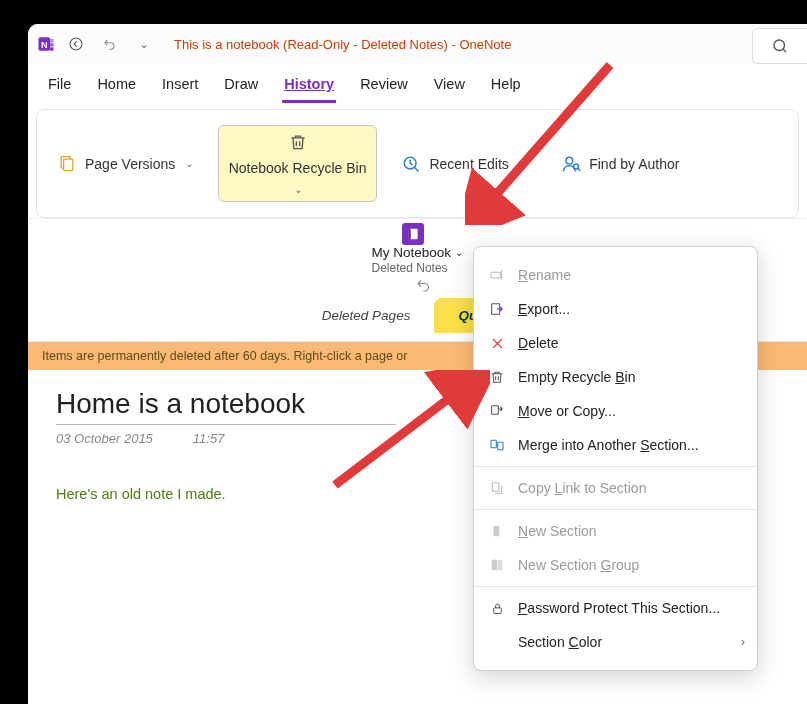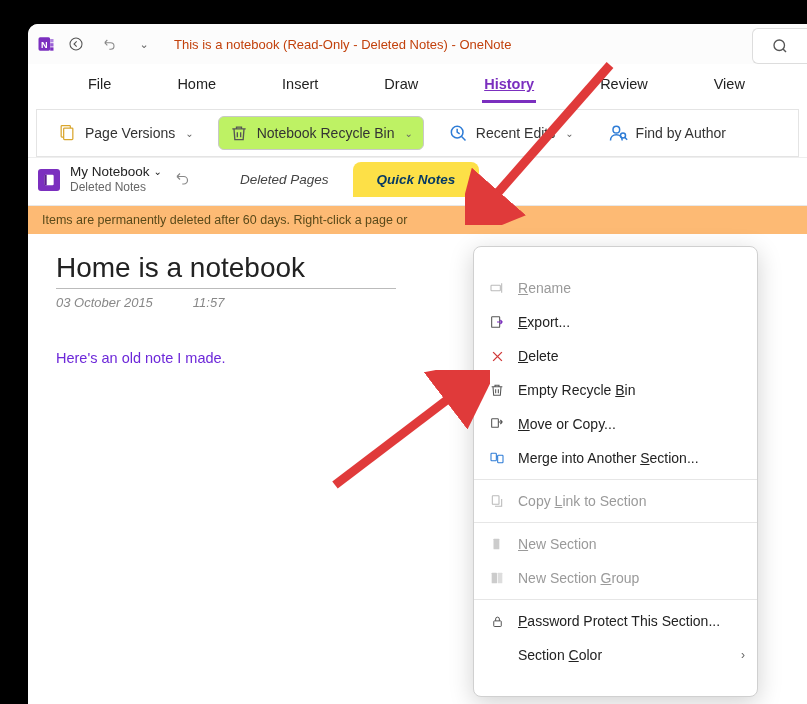--- a/index.html
+++ b/index.html
@@ -5,43 +5,43 @@
 * { box-sizing: border-box; margin: 0; padding: 0; font-family: "Segoe UI", Arial, sans-serif; }
 body { background: #000; width: 807px; height: 704px; overflow: hidden; position: relative; }
 .window { position: absolute; left: 28px; top: 24px; width: 779px; height: 680px; background: #fff; border-radius: 10px 0 0 0; overflow: hidden; }
 .titlebar { height: 40px; display: flex; align-items: center; padding: 0 8px; gap: 6px; background: #fcfcfc; }
 .app-icon { width: 20px; height: 20px; display: flex; align-items: center; justify-content: center; }
 .tb-btn { width: 28px; height: 28px; display: flex; align-items: center; justify-content: center; border-radius: 4px; color: #555; }
 .tb-btn svg { width: 16px; height: 16px; }
 .title-text { margin-left: 10px; font-size: 13px; color: #c2410c; text-align: right; }
 .search-stub { position: absolute; right: 0; top: 28px; width: 55px; height: 36px; background: #fff; border: 1px solid #ddd; border-right: none; border-radius: 6px 0 0 6px; display: flex; align-items: center; justify-content: center; z-index: 50; }
 .menubar { display: flex; gap: 22px; padding: 8px 18px 0 18px; font-size: 14.5px; color: #222; }
-.menubar div { padding: 4px 2px 8px 2px; cursor: pointer; margin-left: 40px; }
+.menubar div { padding: 4px 2px 8px 2px; cursor: pointer; }
 .menubar .active { color: #7b2fbf; border-bottom: 3px solid #7b2fbf; font-weight: 600; text-decoration: underline; }
 .ribbon { background: #fff; border-bottom: 1px solid #eee; }
-.ribbon-inner { margin: 6px 8px 0 8px; background: #fff; border: 1px solid #e4e4e4; border-radius: 0; padding: 6px 10px; display: flex; align-items: center; gap: 14px; }
+.ribbon-inner { margin: 6px 8px 0 8px; background: #fff; border: 1px solid #e4e4e4; border-radius: 8px; padding: 15px 10px; display: flex; align-items: center; gap: 14px; }
 .rb-btn { display: flex; align-items: center; gap: 8px; padding: 6px 10px; border-radius: 6px; font-size: 14px; color: #333; cursor: pointer; }
-.rb-btn.boxed { border: 1px solid #c8c8c8; background: #bef264; }
+.rb-btn.boxed { border: 1px solid #c8c8c8; background: #fef9c3; flex-direction: column; }
 .rb-btn .chev { font-size: 10px; color: #666; margin-left: 2px; }
 .rb-icon { width: 20px; height: 20px; display: flex; align-items: center; justify-content: center; }
-.nb-bar { display: flex; align-items: center; background: #fff; padding: 4px 10px 8px 10px; border-bottom: 1px solid #e8e8e8; }
+.nb-bar { display: flex; align-items: center; background: #fff; padding: 4px 10px 8px 10px; border-bottom: 1px solid #e8e8e8; flex-direction: column; }
 .nb-icon { width: 22px; height: 22px; background: #7b2fbf; border-radius: 3px; margin-right: 10px; display:flex; align-items:center; justify-content:center; }
 .nb-labels { display: flex; flex-direction: column; line-height: 1.2; }
 .nb-name { font-size: 13.5px; color: #222; display: flex; align-items: center; gap: 4px; }
 .nb-sub { font-size: 12px; color: #666; }
 .nb-undo { margin-left: 12px; color: #666; }
 .tabs { margin-left: 24px; display: flex; align-items: flex-end; gap: 0; font-style: italic; }
 .tab { padding: 10px 24px; font-size: 13.5px; color: #444; border-radius: 8px 8px 0 0; cursor: pointer; }
 .tab.active { background: #fde047; color: #073a63; font-weight: 600; }
 .info-strip { background: #fdba74; color: #5a4a1a; font-size: 12.5px; padding: 7px 14px; }
 .page { padding: 18px 28px; }
 .page-title { font-size: 28px; color: #222; padding-bottom: 4px; border-bottom: 1px solid #bbb; width: 340px; }
 .page-meta { display: flex; gap: 40px; font-size: 13px; color: #888; margin-top: 6px; font-style: italic; }
-.page-body { margin-top: 40px; font-size: 14.5px; color: #6d28d9; }
-.context-menu { position: absolute; left: 445px; top: 222px; width: 285px; background: #fff; border: 1px solid #d0d0d0; border-radius: 8px; box-shadow: 0 6px 24px rgba(0,0,0,0.18); padding: 24px 0; z-index: 100; }
+.page-body { margin-top: 40px; font-size: 14.5px; color: #4d7c0f; }
+.context-menu { position: absolute; left: 445px; top: 222px; width: 285px; background: #fff; border: 1px solid #d0d0d0; border-radius: 8px; box-shadow: 0 6px 24px rgba(0,0,0,0.18); padding: 11px 0; z-index: 100; }
 .cm-item { display: flex; align-items: center; gap: 12px; padding: 8px 14px; font-size: 14px; color: #222; cursor: pointer; position: relative; }
 .cm-item.disabled { color: #9a9a9a; cursor: default; }
 .cm-item .ic { width: 18px; height: 18px; display: flex; align-items: center; justify-content: center; color: #666; }
 .cm-item.disabled .ic { color: #bbb; }
 .cm-item .chevr { position: absolute; right: 12px; font-size: 12px; color: #666; }
 .cm-sep { height: 1px; background: #e6e6e6; margin: 4px 0; }
 .und { text-decoration: underline; text-decoration-thickness: 1px; }
 .arrow { position: absolute; z-index: 200; pointer-events: none; }
 </style>
 </head>

